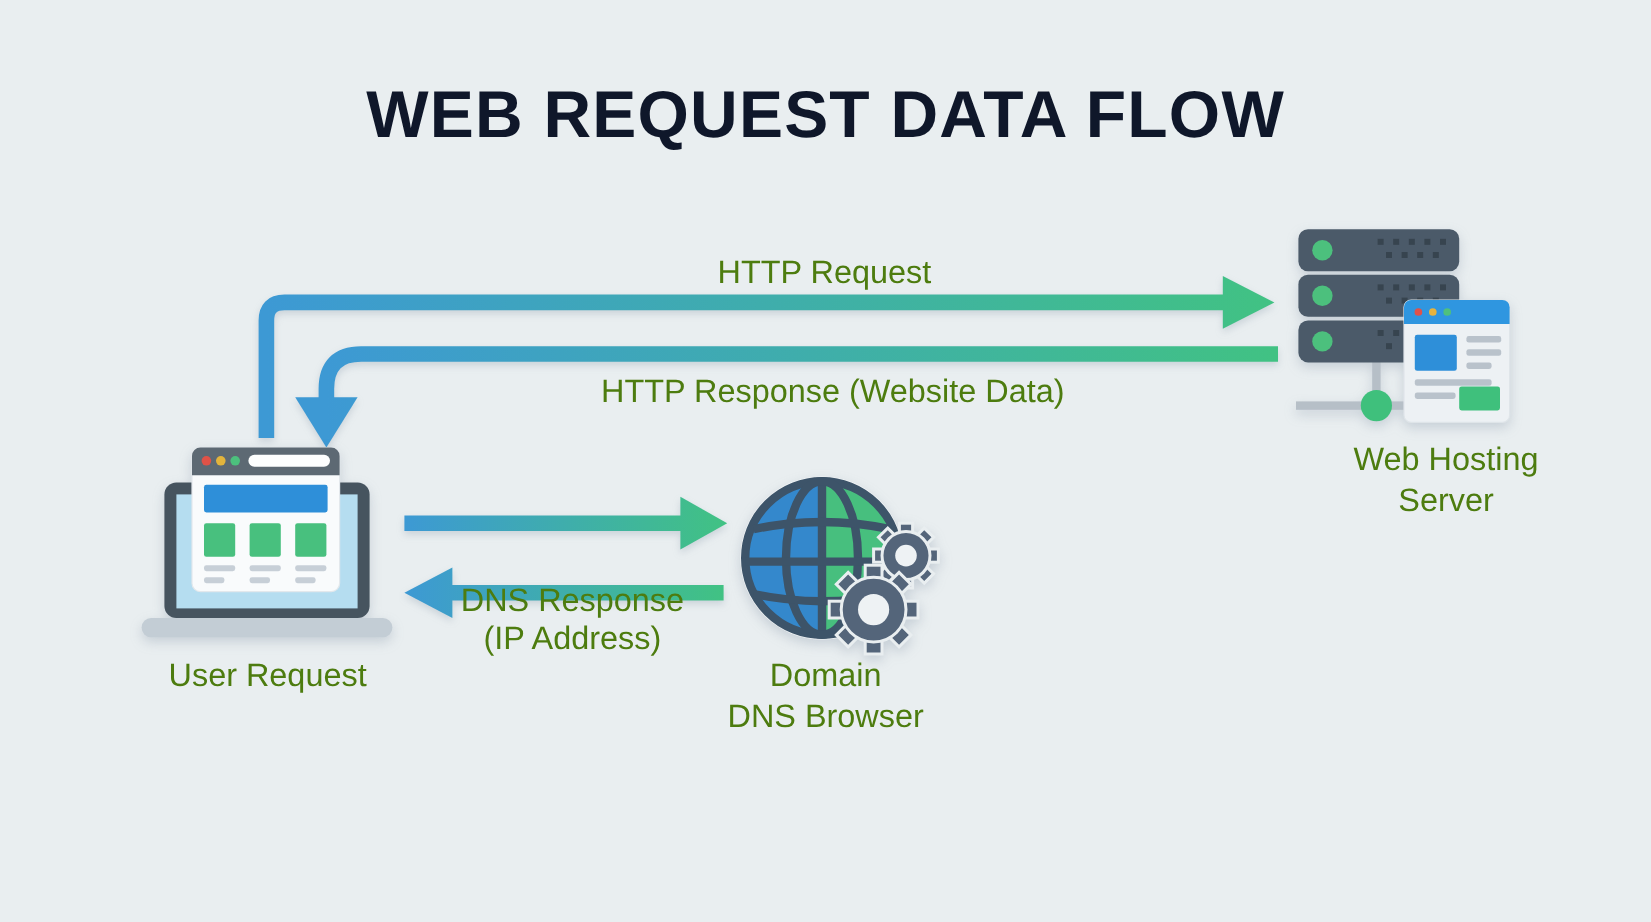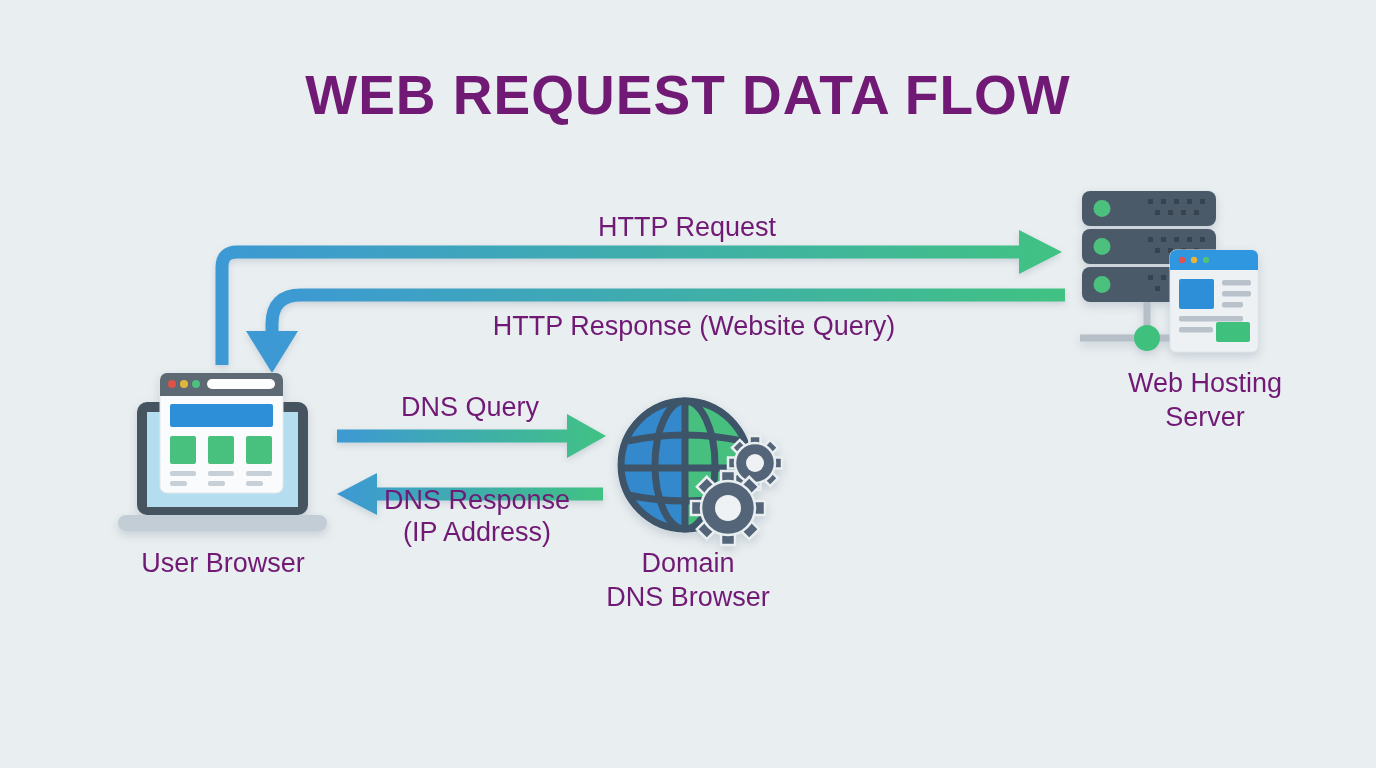--- a/index.html
+++ b/index.html
@@ -7,25 +7,25 @@
     width:1376px;height:768px;
     background:#e9eef0;
     font-family:"Liberation Sans","DejaVu Sans",sans-serif;
     overflow:hidden;position:relative;
   }
   .canvas{position:absolute;inset:0;width:1376px;height:768px;}
   .title{
     position:absolute;top:64px;left:0;width:1376px;
     text-align:center;
     font-size:55px;font-weight:800;letter-spacing:1px;
-    color:#701a75;line-height:62px;
+    color:#0f172a;line-height:62px;
   }
   .lbl{
     position:absolute;
-    font-size:27px;color:#701a75;
+    font-size:27px;color:#4d7c0f;
     text-align:center;line-height:34px;
     white-space:pre-line;
   }
   .lbl-http-request{left:487px;top:210px;width:400px;}
   .lbl-http-response{left:444px;top:309px;width:500px;}
   .lbl-dns-query{left:350px;top:390px;width:240px;}
   .lbl-dns-response{left:327px;top:484px;width:300px;line-height:32px;}
   .lbl-user-browser{left:93px;top:546px;width:260px;}
   .lbl-dns-node{left:558px;top:546px;width:260px;}
   .lbl-hosting{left:1075px;top:366px;width:260px;}
@@ -196,24 +196,23 @@
       <rect x="150" y="94" width="29" height="5.5" rx="2" fill="#b9c2cb"></rect>
       <rect x="150" y="105" width="29" height="5.5" rx="2" fill="#b9c2cb"></rect>
       <rect x="150" y="116" width="21" height="5.5" rx="2" fill="#b9c2cb"></rect>
       <rect x="107" y="130" width="64" height="5.5" rx="2" fill="#b9c2cb"></rect>
       <rect x="107" y="141" width="34" height="5.5" rx="2" fill="#b9c2cb"></rect>
       <rect x="144" y="136" width="34" height="20" rx="2" fill="#3fc07c"></rect>
     </g>
   </svg>
 
   <div class="lbl lbl-http-request">HTTP Request</div>
-  <div class="lbl lbl-http-response">HTTP Response (Website Query)</div>
-  <div class="lbl lbl-dns-query">DNS Query</div>
+  <div class="lbl lbl-http-response">HTTP Response (Website Data)</div>
   <div class="lbl lbl-dns-response">DNS Response
 (IP Address)</div>
 
-  <div class="lbl lbl-user-browser">User Browser</div>
+  <div class="lbl lbl-user-browser">User Request</div>
   <div class="lbl lbl-dns-node">Domain
 DNS Browser</div>
   <div class="lbl lbl-hosting">Web Hosting
 Server</div>
 
 </div>
 
 </body></html>

